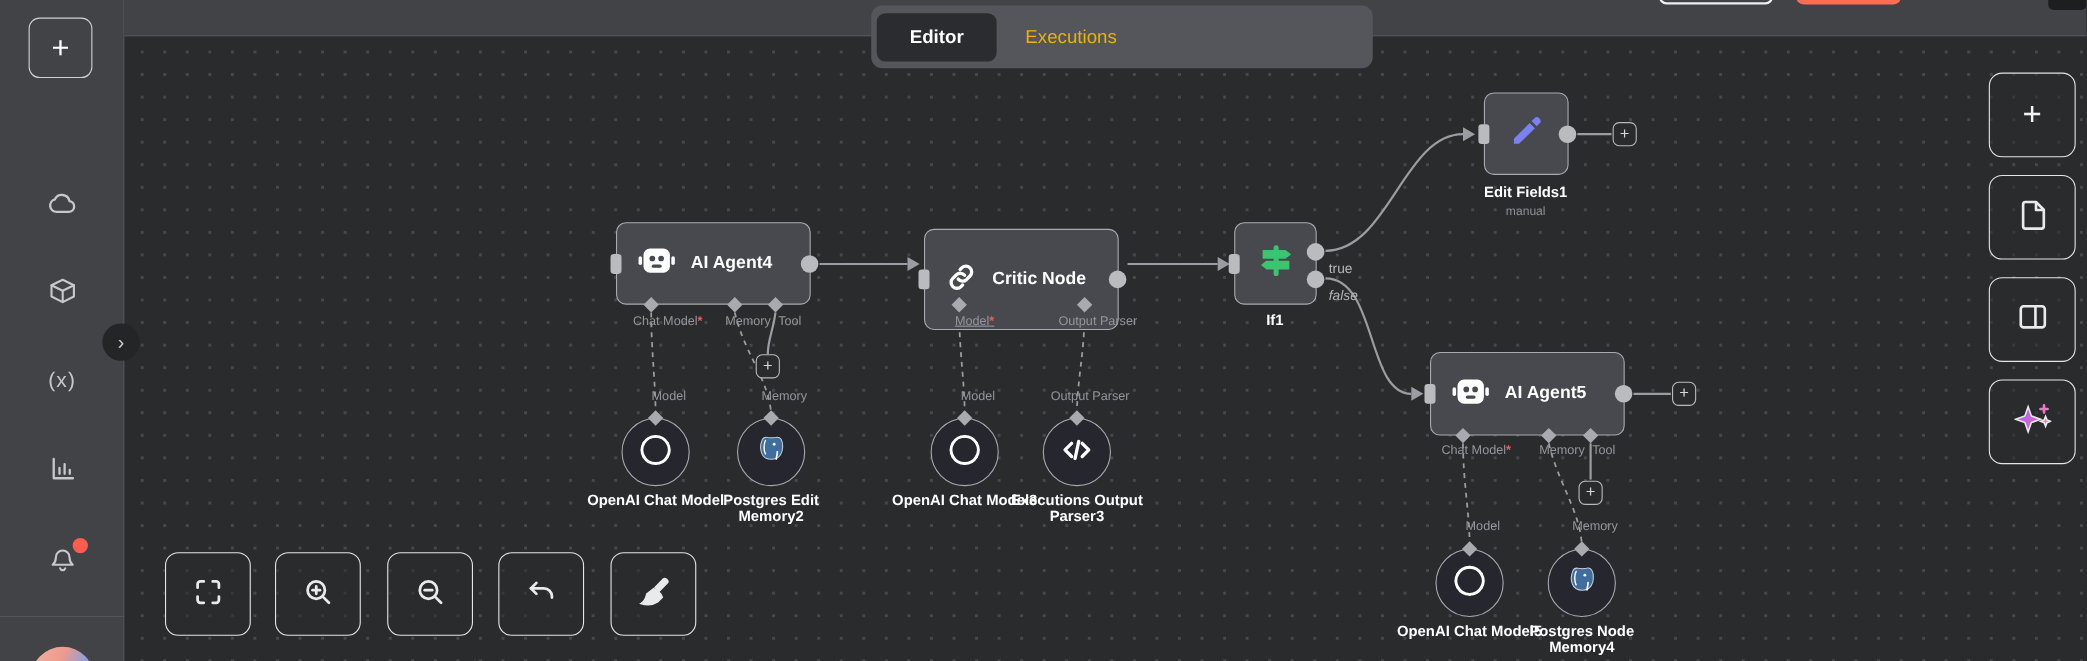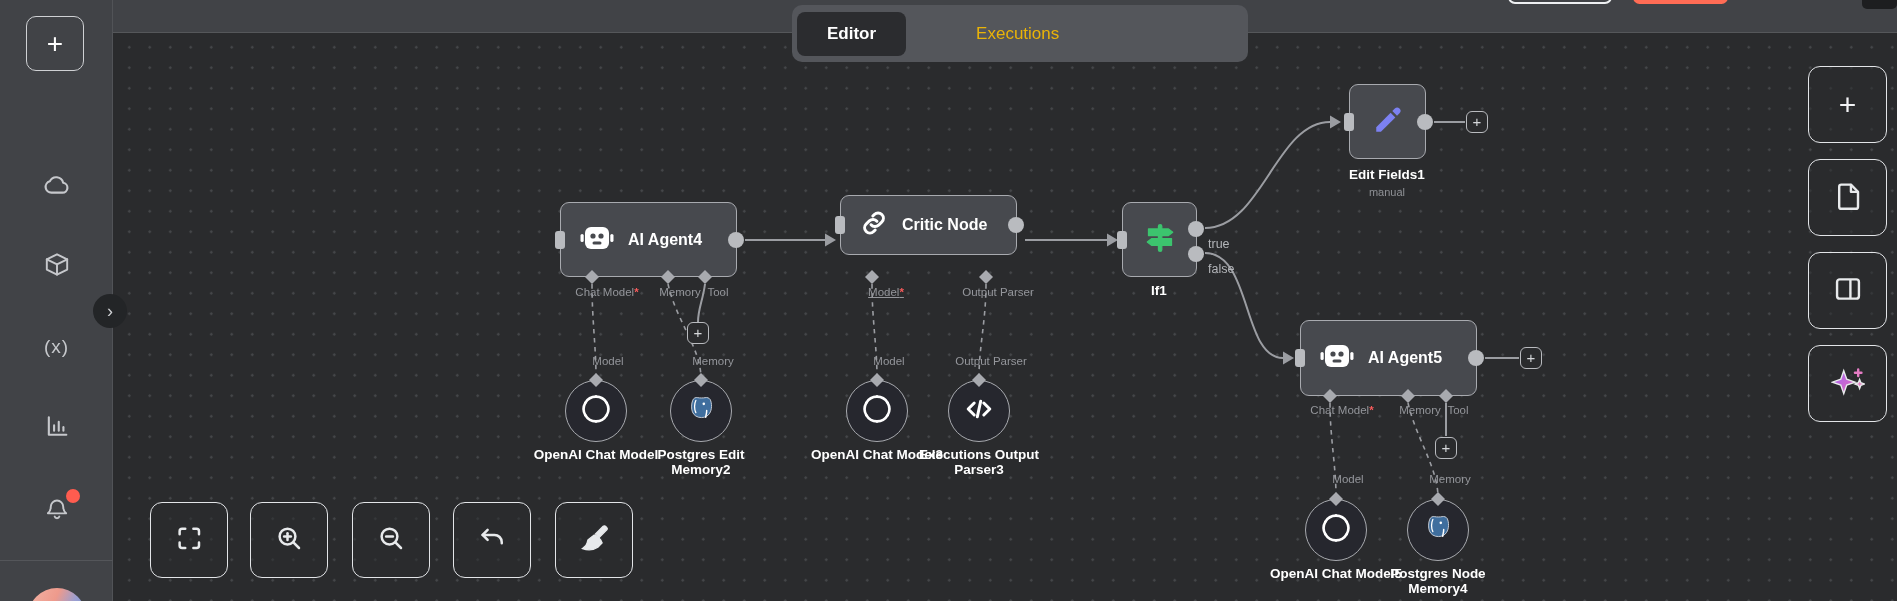--- a/index.html
+++ b/index.html
@@ -9,21 +9,21 @@
   
   .canvas { position:absolute; left:113px; top:33px; right:0; bottom:0;
     background-color:#2a2b2d;
     background-image:radial-gradient(circle,#46484b 1.3px, transparent 1.4px);
     background-size:20.5px 20.5px; background-position:6px 4px; z-index:1; }
 
   
   .header { position:absolute; left:113px; top:0; right:0; height:33px; background:#414347;
     border-bottom:1px solid #55575a; z-index:15; }
   .tabs { position:absolute; left:792px; top:5px; width:456px; height:57px; background:#54565b;
-    border-radius:10px; display:flex; align-items:center; padding:5px; z-index:30;gap:44px; }
+    border-radius:10px; display:flex; align-items:center; padding:5px; z-index:30; }
   .tab { font-size:17px; color:#eab308; padding:12px 26px; border-radius:8px; cursor:pointer; white-space:nowrap; }
   .tab.active { background:#2b2c2f; color:#ffffff; font-weight:700; padding:12px 30px; }
   .btn-partial-outline { position:absolute; left:1508px; top:-10px; width:104px; height:14px;
     border:2px solid #eef0f2; border-radius:7px; background:transparent; z-index:16; }
   .btn-partial-red { position:absolute; left:1633px; top:-9px; width:95px; height:13px;
     border-radius:7px; background:#ff6c55; z-index:16; }
   .corner-artifact { position:absolute; left:1862px; top:0; width:35px; height:9px; background:#1d1e20;
     border-radius:0 0 5px 5px; z-index:16; }
 
   
@@ -135,21 +135,21 @@
         <circle cx="13" cy="11" r="2.6" fill="#47494e"></circle>
           <circle cx="21" cy="11" r="2.6" fill="#47494e"></circle>
         <rect x="12.5" y="16.5" width="9" height="3" rx="1.5" fill="#47494e"></rect>
       </svg>
     </span>
     <span class="node-title">AI Agent4</span>
   </div>
   <span class="out-dot" style="right:-8px; top:50%; transform:translateY(-50%);"></span>
 </div>
 
-<div class="node" style="left:840px; top:195px; width:177px; height:60px;">
+<div class="node" style="left:840px; top:208px; width:177px; height:92px;">
   <span class="in-handle"></span>
   <div class="node-inner">
     <span>
       <svg width="28" height="28" viewBox="0 0 24 24" fill="none" stroke="#ffffff" stroke-width="2.6" stroke-linecap="round" stroke-linejoin="round">
         <path d="M9.5 13.5a4.5 4.5 0 0 0 6.4.4l2.8-2.8a4.5 4.5 0 0 0-6.4-6.4l-1.3 1.3"></path>
         <path d="M14.5 10.5a4.5 4.5 0 0 0-6.4-.4l-2.8 2.8a4.5 4.5 0 0 0 6.4 6.4l1.3-1.3"></path>
       </svg>
     </span>
     <span class="node-title">Critic Node</span>
   </div>
@@ -162,21 +162,21 @@
     <svg width="34" height="34" viewBox="0 0 28 28" fill="#3cc46e" stroke="#3cc46e" stroke-linejoin="round" stroke-width="1">
       <rect x="12.7" y="3" width="2.8" height="22" rx="1.4"></rect>
       <path d="M4.5 6.5 H21 L24.5 9.25 L21 12 H4.5 Z"></path>
       <path d="M23.5 14.5 H7 L3.5 17.25 L7 20 H23.5 Z"></path>
     </svg>
   </span>
   <span class="out-dot" style="right:-8px; top:18px;"></span>
   <span class="out-dot" style="right:-8px; top:43px;"></span>
 </div>
 <div class="cond-label" style="left:1208px; top:221px;">true</div>
-<div class="cond-label" style="left:1208px; top:246px;">false</div>
+<div class="cond-label" style="left:1208px; top:246px;font-style:italic;">false</div>
 <div class="node-caption" style="left:1159px; top:283px;">If1</div>
 
 <div class="node icon-only" style="left:1349px; top:84px; width:77px; height:75px;">
   <span class="in-handle"></span>
   <span>
     <svg width="34" height="34" viewBox="0 0 26 26" fill="#7c81f2">
       <path d="M4 18.5 L15 7.5 l3.6 3.6 L7.6 22 H4 Z"></path>
       <path d="M16.3 6.2 l1.9-1.9 a2.5 2.5 0 0 1 3.6 3.6 l-1.9 1.9 Z"></path>
     </svg>
   </span>

